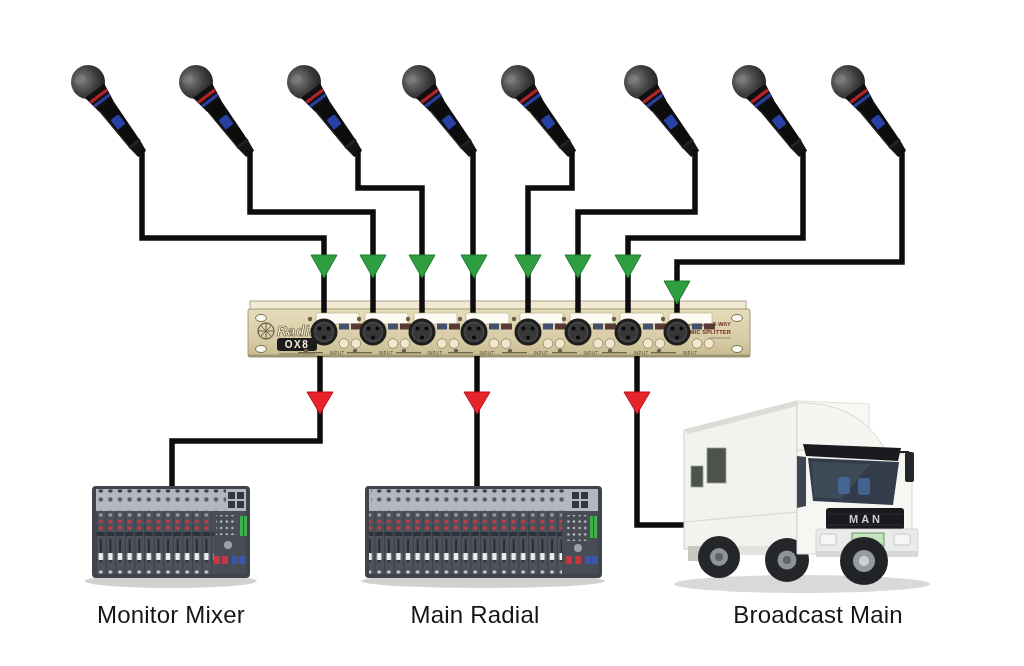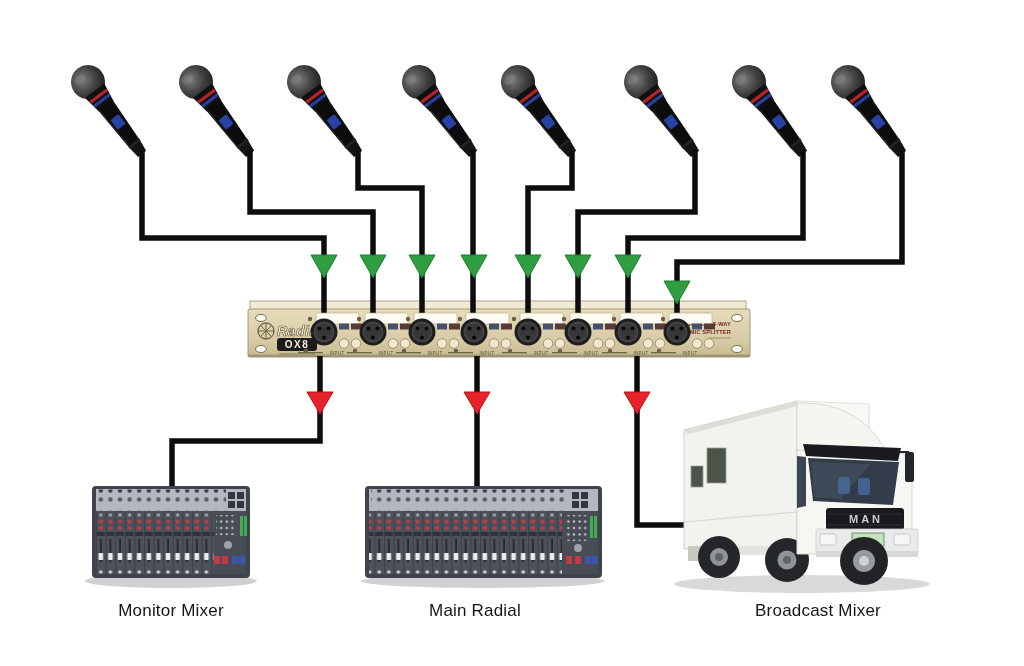--- a/index.html
+++ b/index.html
@@ -1,18 +1,18 @@
 <!DOCTYPE html>
 <html><head>
 <meta charset="utf-8">
 <style>
   html,body{margin:0;padding:0;background:#ffffff;}
   .stage{position:relative;width:1024px;height:666px;background:#ffffff;overflow:hidden;
          font-family:"Liberation Sans",sans-serif;}
-  .lbl{position:absolute;transform:translateX(-50%);font-size:17px;color:#151515;
+  .lbl{position:absolute;transform:translateX(-50%);font-size:24px;color:#151515;
        letter-spacing:.2px;white-space:nowrap;}
   svg{position:absolute;left:0;top:0;}
   .cable{fill:none;stroke:#0d0d0d;stroke-width:5.5px;stroke-linejoin:miter;}
   .garrow{fill:#2f9e41;stroke:#1d7c2f;stroke-width:1px;}
   .rarrow{fill:#e8232b;stroke:#b5121b;stroke-width:1px;}
   .strip{fill:#fcfbf3;stroke:#b3a77f;stroke-width:.6px;}
   .screw{fill:#6b6049;}
   .xlr-outer{fill:#1e1e1e;}
   .xlr-mid{fill:#464646;}
   .xlr-face{fill:#373737;}
@@ -372,14 +372,14 @@
     <circle cx="864" cy="561" r="11" fill="#969ba1"></circle>
         <circle cx="864" cy="561" r="5" fill="#cdd1d5"></circle>
 
     <rect x="905" y="452" width="9" height="30" rx="2" fill="#23262a"></rect>
     <line x1="899" y1="452" x2="909" y2="452" stroke="#23262a" stroke-width="2"></line>
   </g>
 </svg>
 
   <div class="lbl" style="left:171px;top:601px;">Monitor Mixer</div>
   <div class="lbl" style="left:475px;top:601px;">Main Radial</div>
-  <div class="lbl" style="left:818px;top:601px;">Broadcast Mixer</div>
+  <div class="lbl" style="left:818px;top:601px;">Broadcast Main</div>
 </div>
 
 </body></html>

